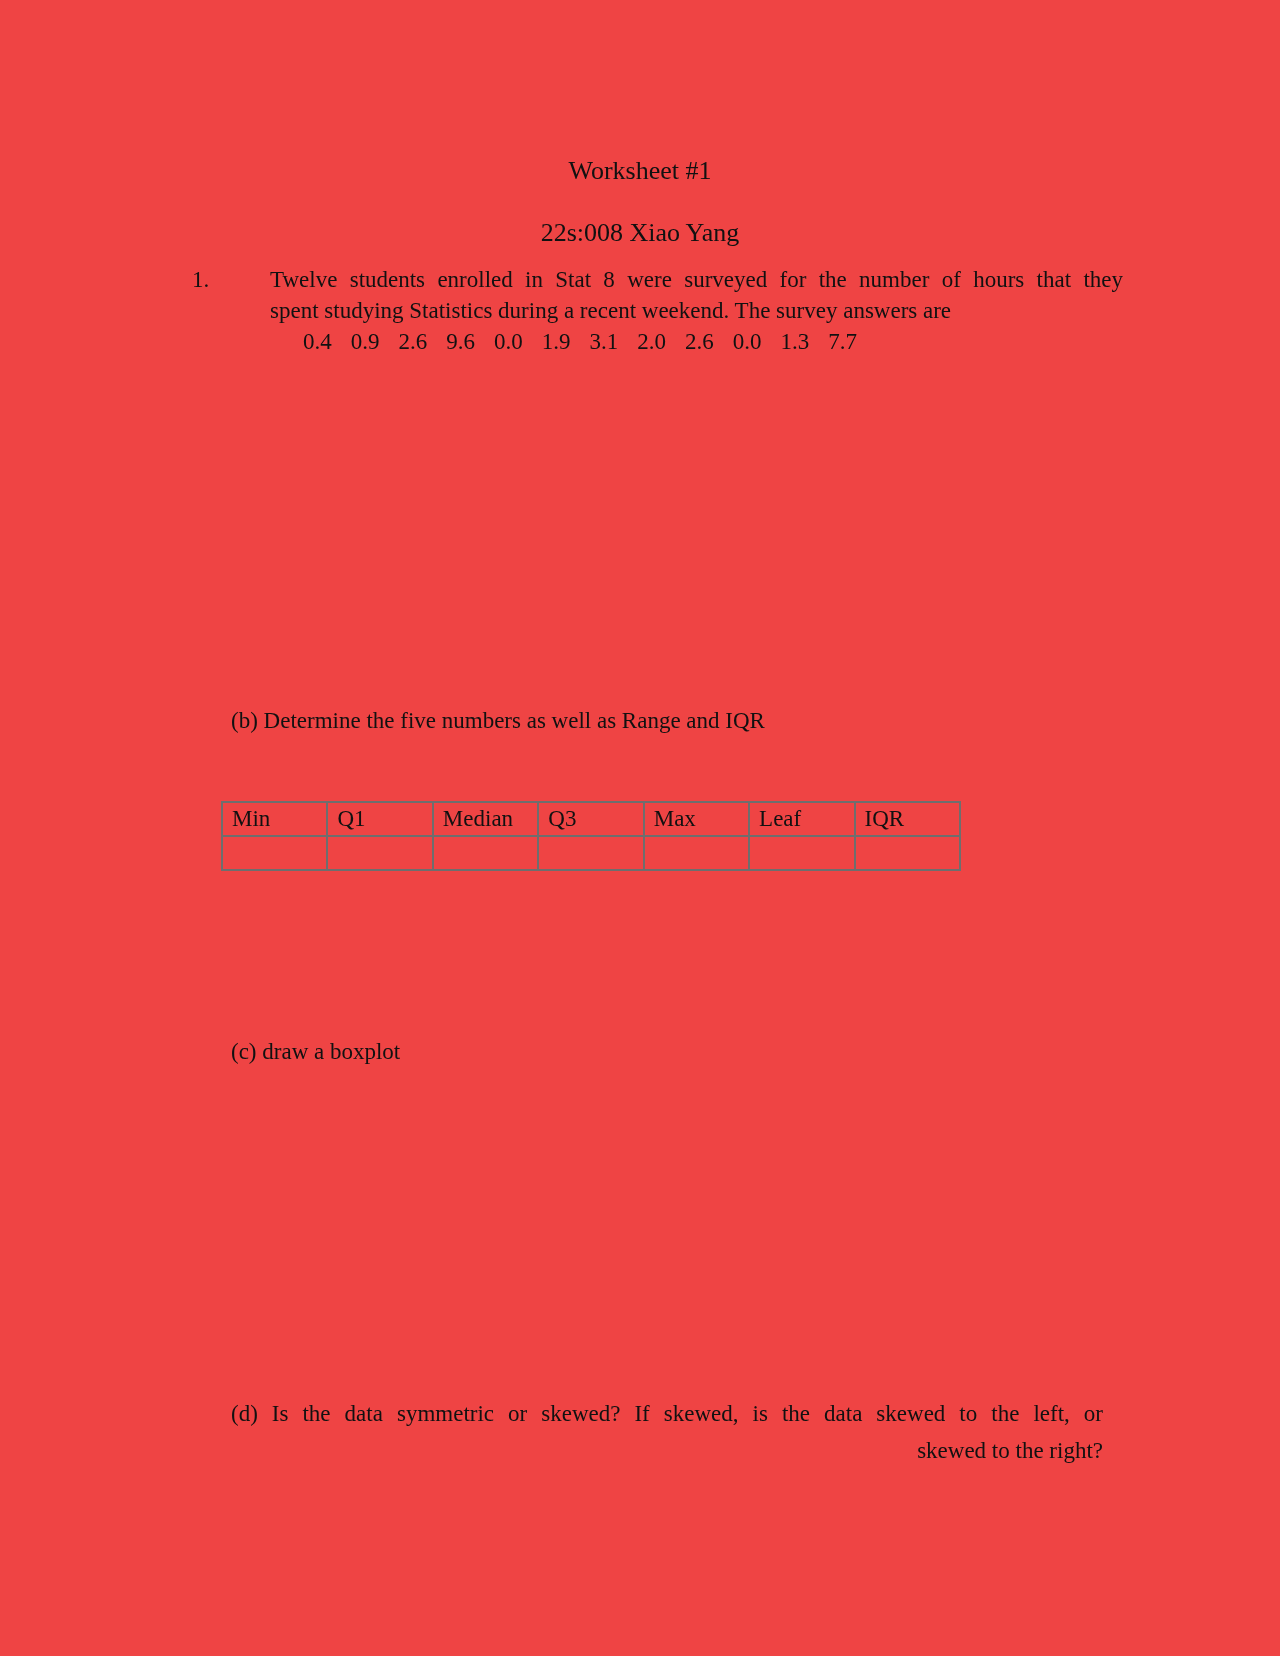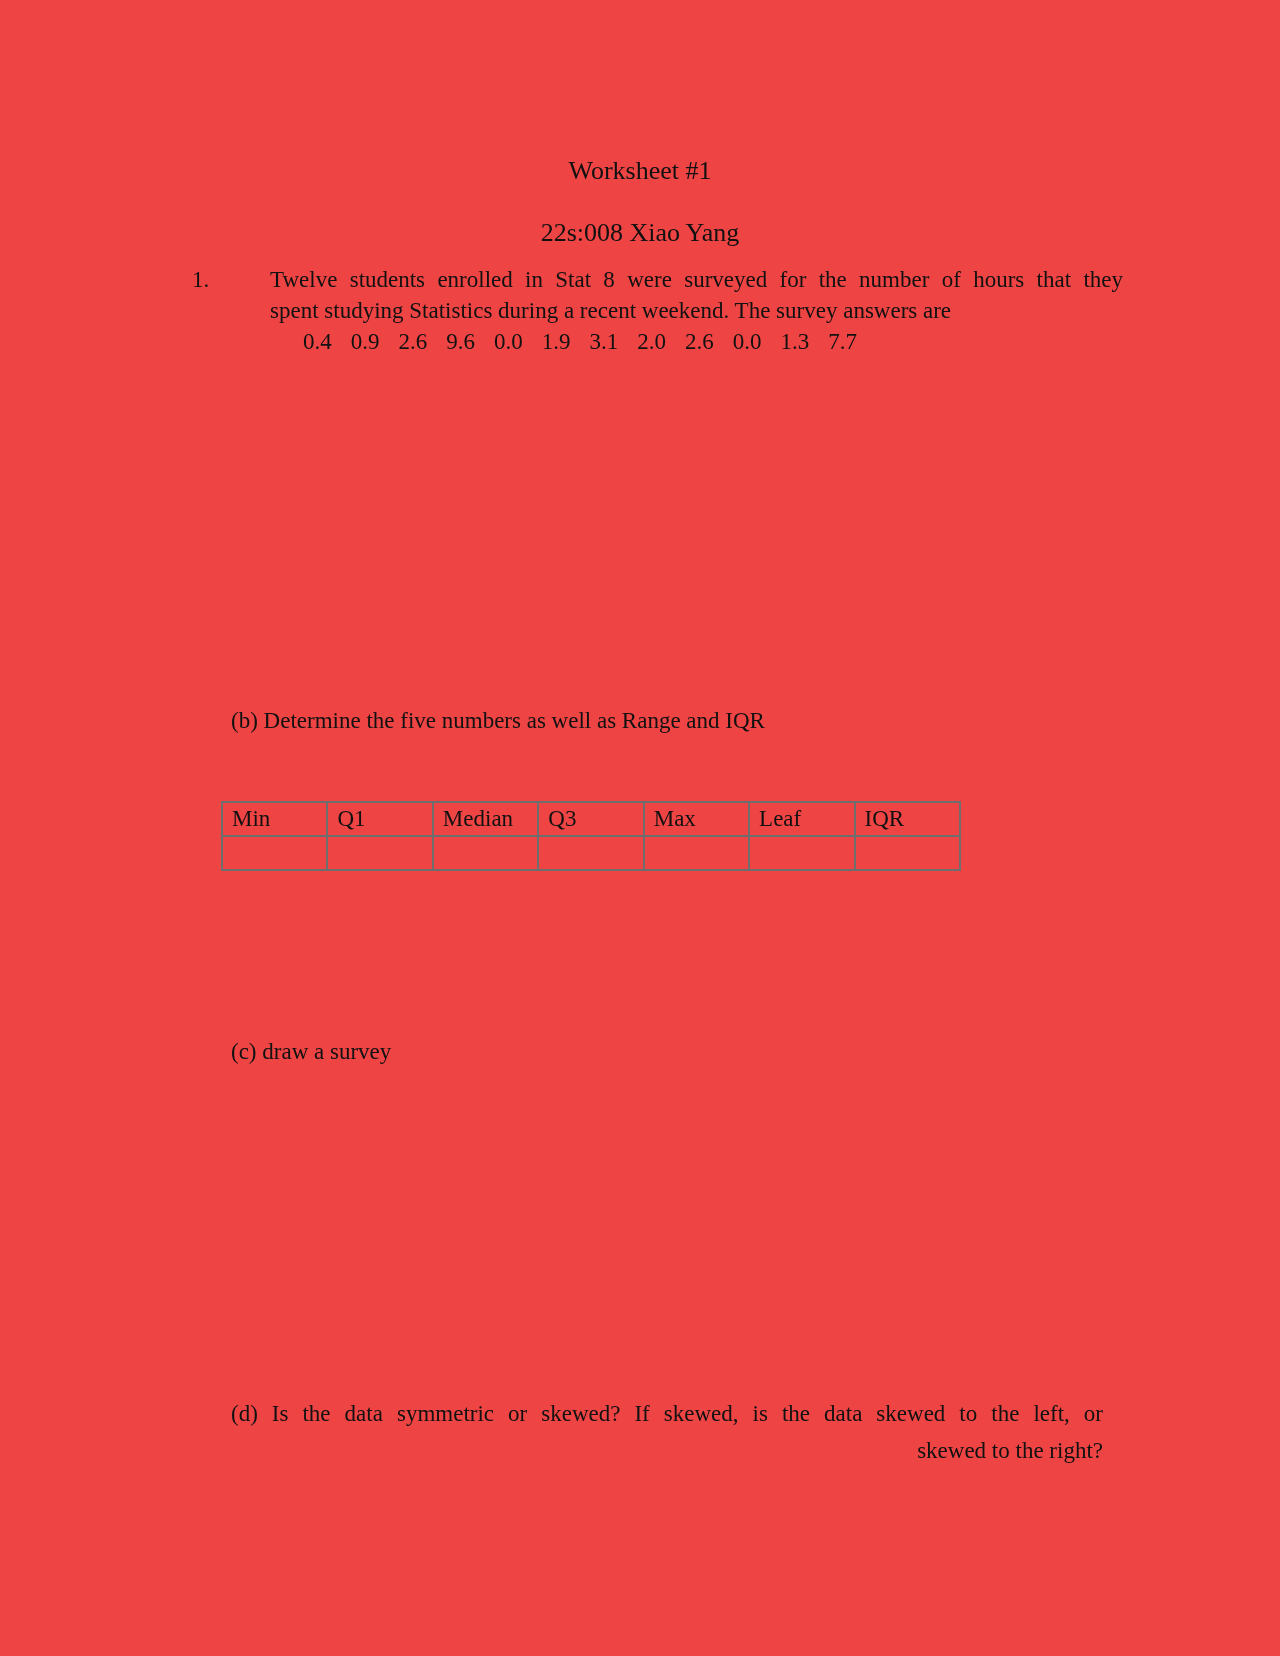--- a/index.html
+++ b/index.html
@@ -143,20 +143,20 @@
         <td></td>
         <td></td>
         <td></td>
         <td></td>
         <td></td>
         <td></td>
       </tr>
     </tbody>
   </table>
 
-  <div class="abs body-text part-c">(c) draw a survey</div>
+  <div class="abs body-text part-c">(c) draw a boxplot</div>
 
   <div class="abs body-text part-d">
     <div class="line justify-full">(d) Is the data symmetric or skewed? If skewed, is the data skewed to the left, or</div>
     <div class="line">skewed to the right?</div>
   </div>
 
 </div>
 
 </body></html>

